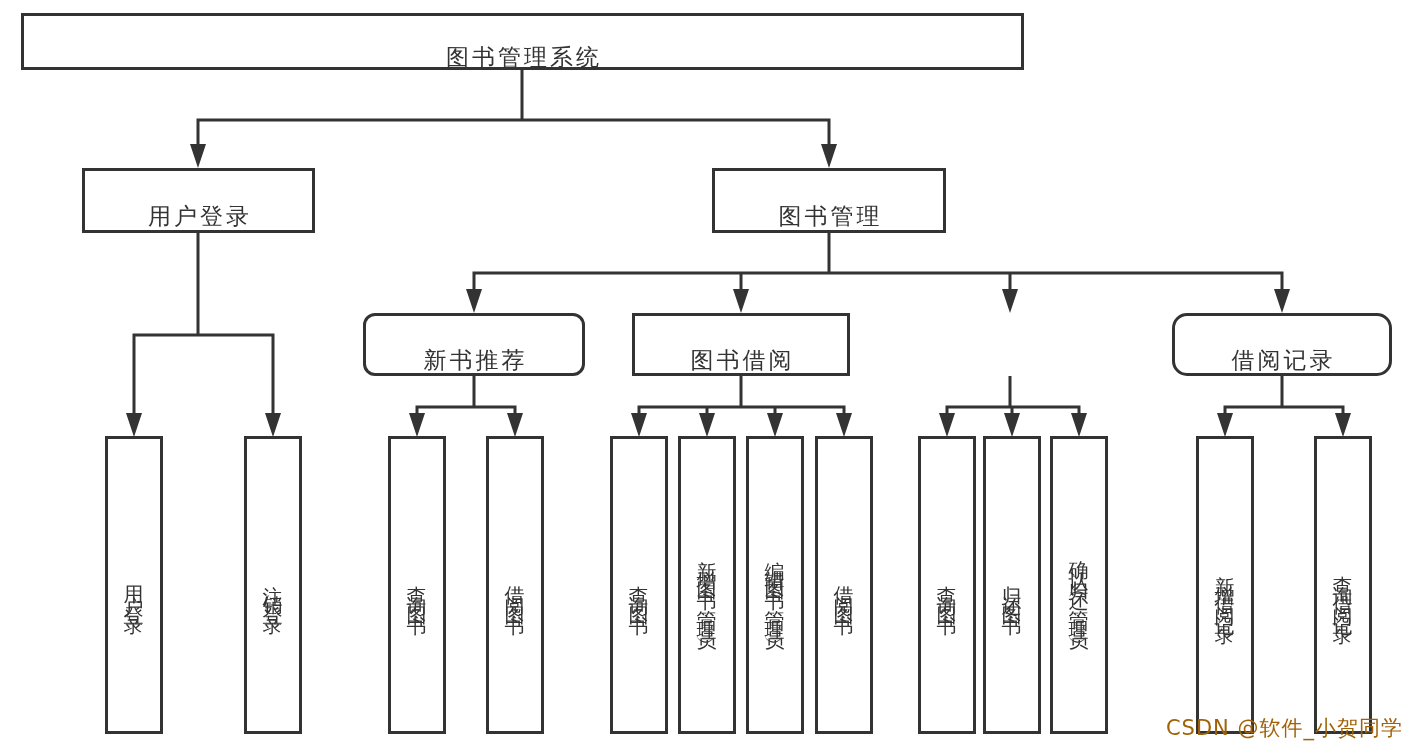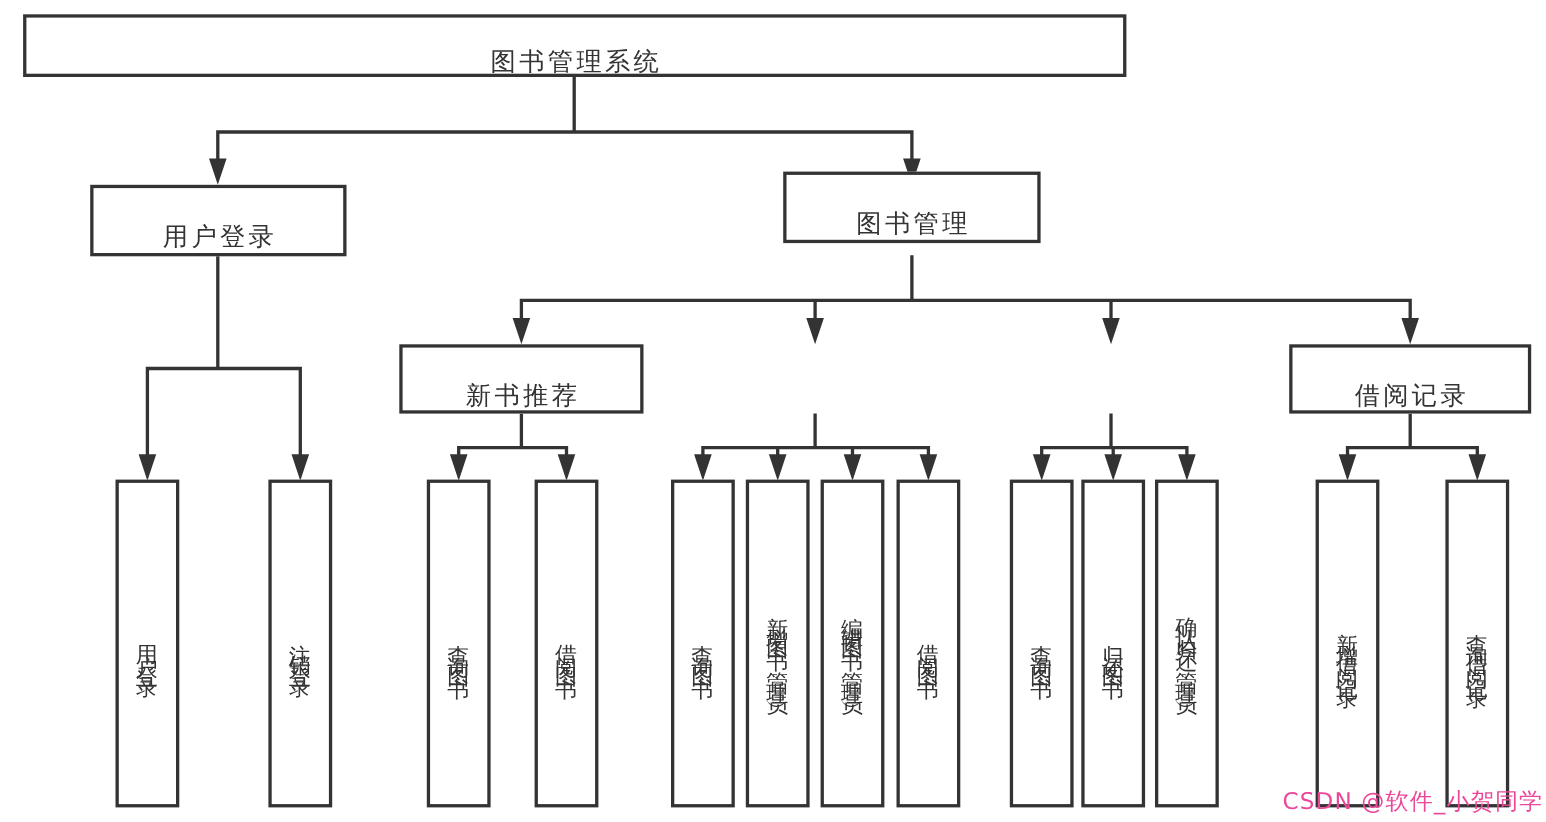--- a/index.html
+++ b/index.html
@@ -54,33 +54,33 @@
     line-height: 1;
     color: #333333;
     white-space: nowrap;
     padding-top: 10px; 
   }
   .watermark {
     position: absolute;
     right: 2px;
     bottom: 5px;
     font-size: 21px;
-    color: #ec4899;
+    color: #a16207;
     letter-spacing: 1px;
     z-index: 10;
     white-space: nowrap;
   }
   
   #node-root   { left: 21px;  top: 13px;  width: 1003px; height: 57px; }
   #node-l2a    { left: 82px;  top: 168px; width: 233px;  height: 65px; }
-  #node-l2b    { left: 712px; top: 156px; width: 234px;  height: 65px; }
-  #node-l3a    { left: 363px; top: 313px; width: 222px;  height: 63px; }
+  #node-l2b    { left: 712px; top: 168px; width: 234px;  height: 65px; }
+  #node-l3a    { left: 363px; top: 313px; width: 222px;  height: 63px; border-radius: 12px; }
   #node-l3b    { left: 632px; top: 313px; width: 218px;  height: 63px; }
   #node-l3c    { left: 902px; top: 313px; width: 217px;  height: 63px; }
-  #node-l3d    { left: 1172px;top: 313px; width: 220px;  height: 63px; }
+  #node-l3d    { left: 1172px;top: 313px; width: 220px;  height: 63px; border-radius: 15px; }
   #leaf-1  { left: 105px; }
   #leaf-2  { left: 244px; }
   #leaf-3  { left: 388px; }
   #leaf-4  { left: 486px; }
   #leaf-5  { left: 610px; }
   #leaf-6  { left: 678px; }
   #leaf-7  { left: 746px; }
   #leaf-8  { left: 815px; }
   #leaf-9  { left: 918px; }
   #leaf-10 { left: 983px; }
@@ -139,20 +139,23 @@
   <div class="node" id="node-l2a">
     <span class="hlabel">用户登录</span>
   </div>
   <div class="node" id="node-l2b">
     <span class="hlabel">图书管理</span>
   </div>
 
   <div class="node" id="node-l3a">
     <span class="hlabel">新书推荐</span>
   </div>
+  <div class="node" id="node-l3b">
+    <span class="hlabel">图书借阅</span>
+  </div>
   <div class="node" id="node-l3d">
     <span class="hlabel">借阅记录</span>
   </div>
 
   <div class="node leaf" id="leaf-1">
     <span class="vlabel">用户登录</span>
   </div>
   <div class="node leaf" id="leaf-2">
     <span class="vlabel">注销登录</span>
   </div>

